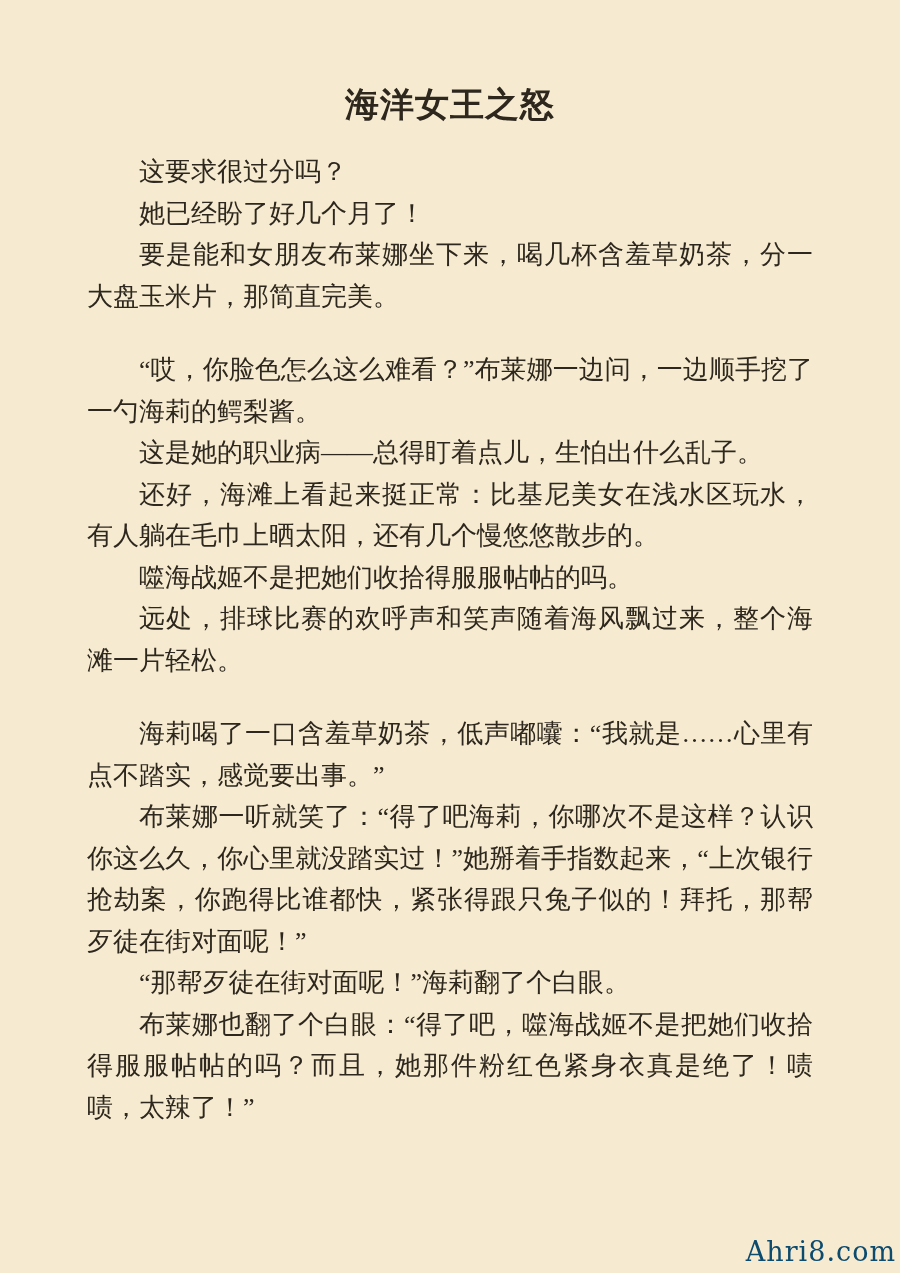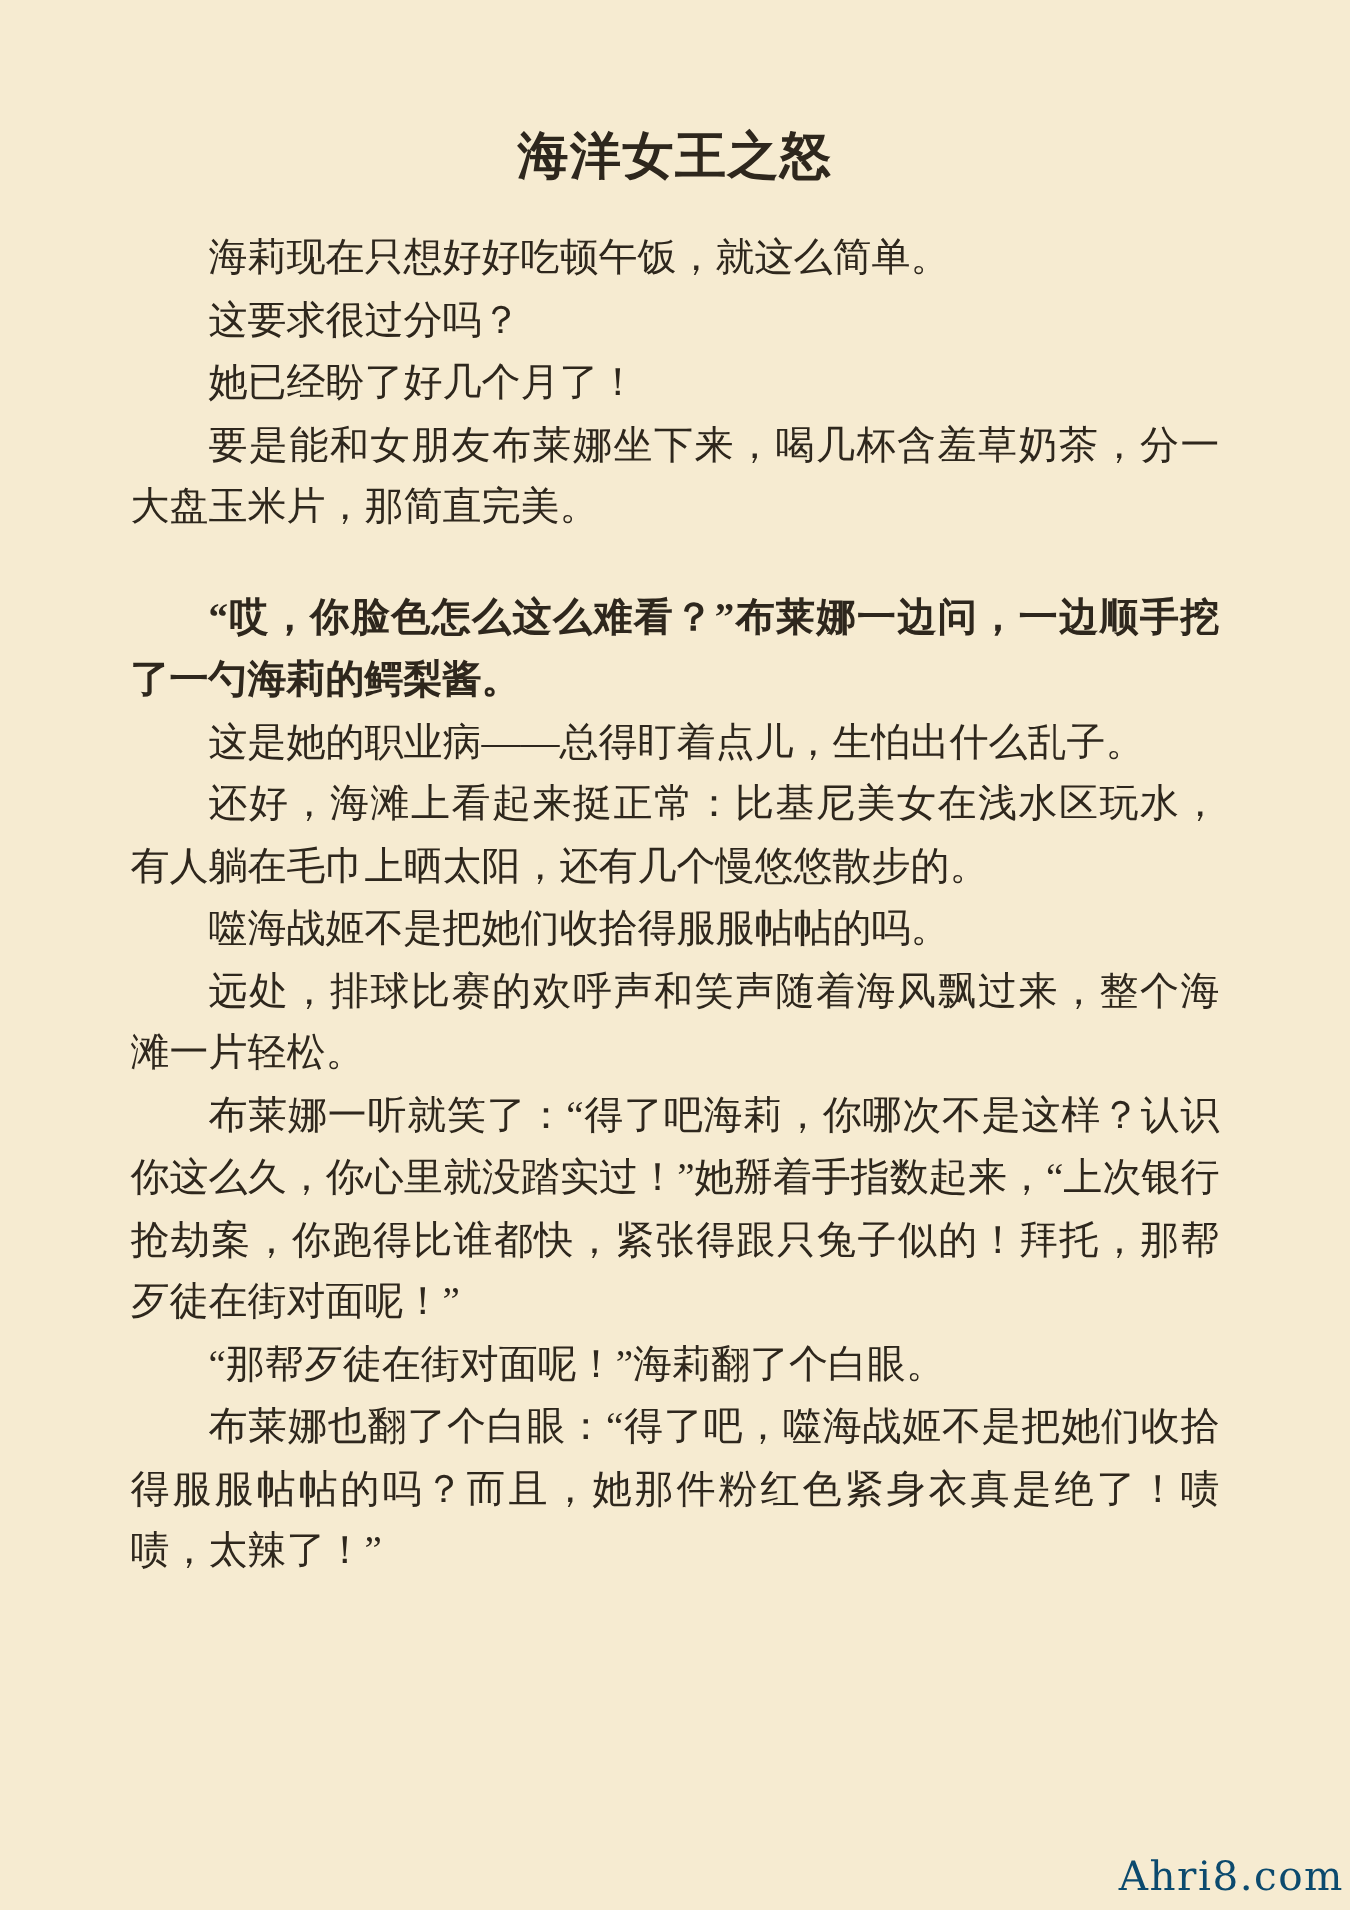--- a/index.html
+++ b/index.html
@@ -34,46 +34,45 @@
     margin: 0;
     padding: 0;
     font-size: 26px;
     line-height: 41.5px;
     text-align: justify;
     text-indent: 2em;
     word-break: break-all;
   }
   .story-body p.para.gap {
     margin-top: 32px;
-    font-weight: bold;
   }
   .watermark {
     position: absolute;
     right: 4px;
     bottom: 8px;
     font-size: 27px;
     line-height: 27px;
     font-family: "DejaVu Serif", "Liberation Serif", serif;
     letter-spacing: 1px;
   }
 </style>
 </head>
 <body style="background: rgb(246, 235, 209);">
 
 <div class="page" style="color: rgb(46, 39, 29);">
   <h1 class="title">海洋女王之怒</h1>
   <div class="story-body">
-      <p class="para">海莉现在只想好好吃顿午饭，就这么简单。</p>
       <p class="para">这要求很过分吗？</p>
       <p class="para">她已经盼了好几个月了！</p>
       <p class="para">要是能和女朋友布莱娜坐下来，喝几杯含羞草奶茶，分一大盘玉米片，那简直完美。</p>
       <p class="para gap">“哎，你脸色怎么这么难看？”布莱娜一边问，一边顺手挖了一勺海莉的鳄梨酱。</p>
       <p class="para">这是她的职业病——总得盯着点儿，生怕出什么乱子。</p>
       <p class="para">还好，海滩上看起来挺正常：比基尼美女在浅水区玩水，有人躺在毛巾上晒太阳，还有几个慢悠悠散步的。</p>
       <p class="para">噬海战姬不是把她们收拾得服服帖帖的吗。</p>
       <p class="para">远处，排球比赛的欢呼声和笑声随着海风飘过来，整个海滩一片轻松。</p>
+      <p class="para gap">海莉喝了一口含羞草奶茶，低声嘟囔：“我就是……心里有点不踏实，感觉要出事。”</p>
       <p class="para">布莱娜一听就笑了：“得了吧海莉，你哪次不是这样？认识你这么久，你心里就没踏实过！”她掰着手指数起来，“上次银行抢劫案，你跑得比谁都快，紧张得跟只兔子似的！拜托，那帮歹徒在街对面呢！”</p>
       <p class="para">“那帮歹徒在街对面呢！”海莉翻了个白眼。</p>
       <p class="para">布莱娜也翻了个白眼：“得了吧，噬海战姬不是把她们收拾得服服帖帖的吗？而且，她那件粉红色紧身衣真是绝了！啧啧，太辣了！”</p>
     </div>
 </div>
 
 <div class="watermark" style="color: #0c4a6e;">Ahri8.com</div>
 
 </body></html>

